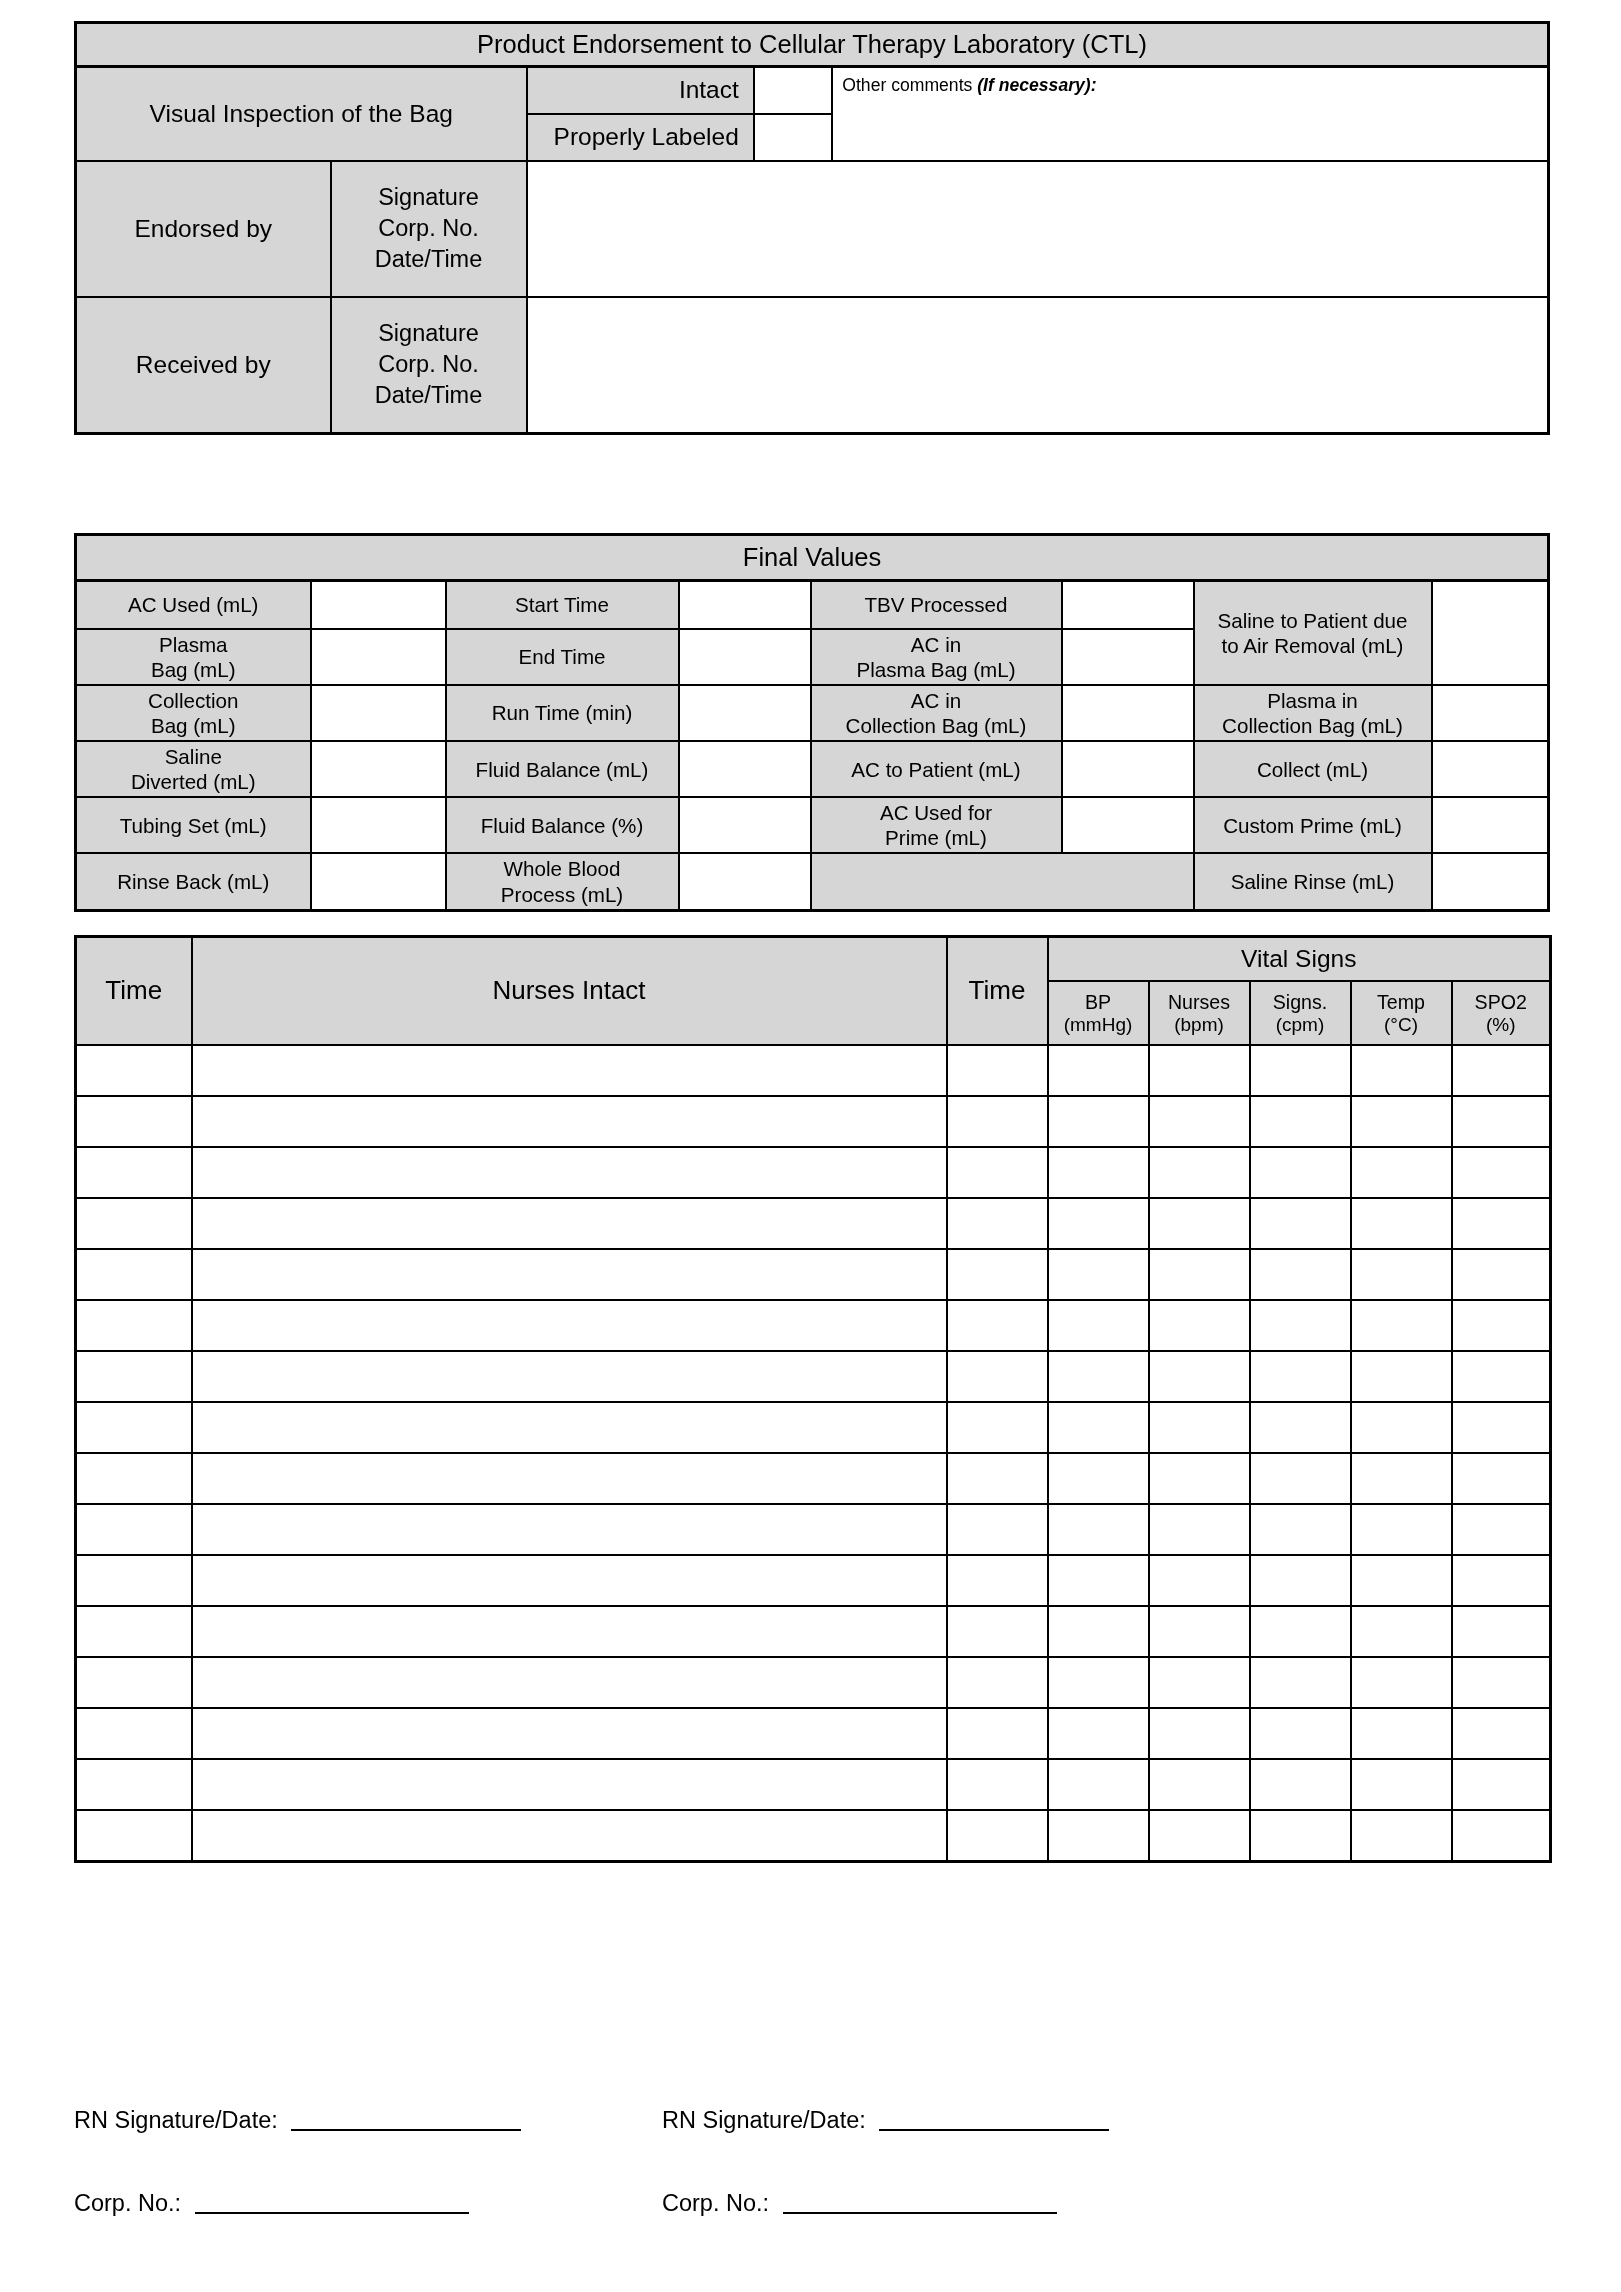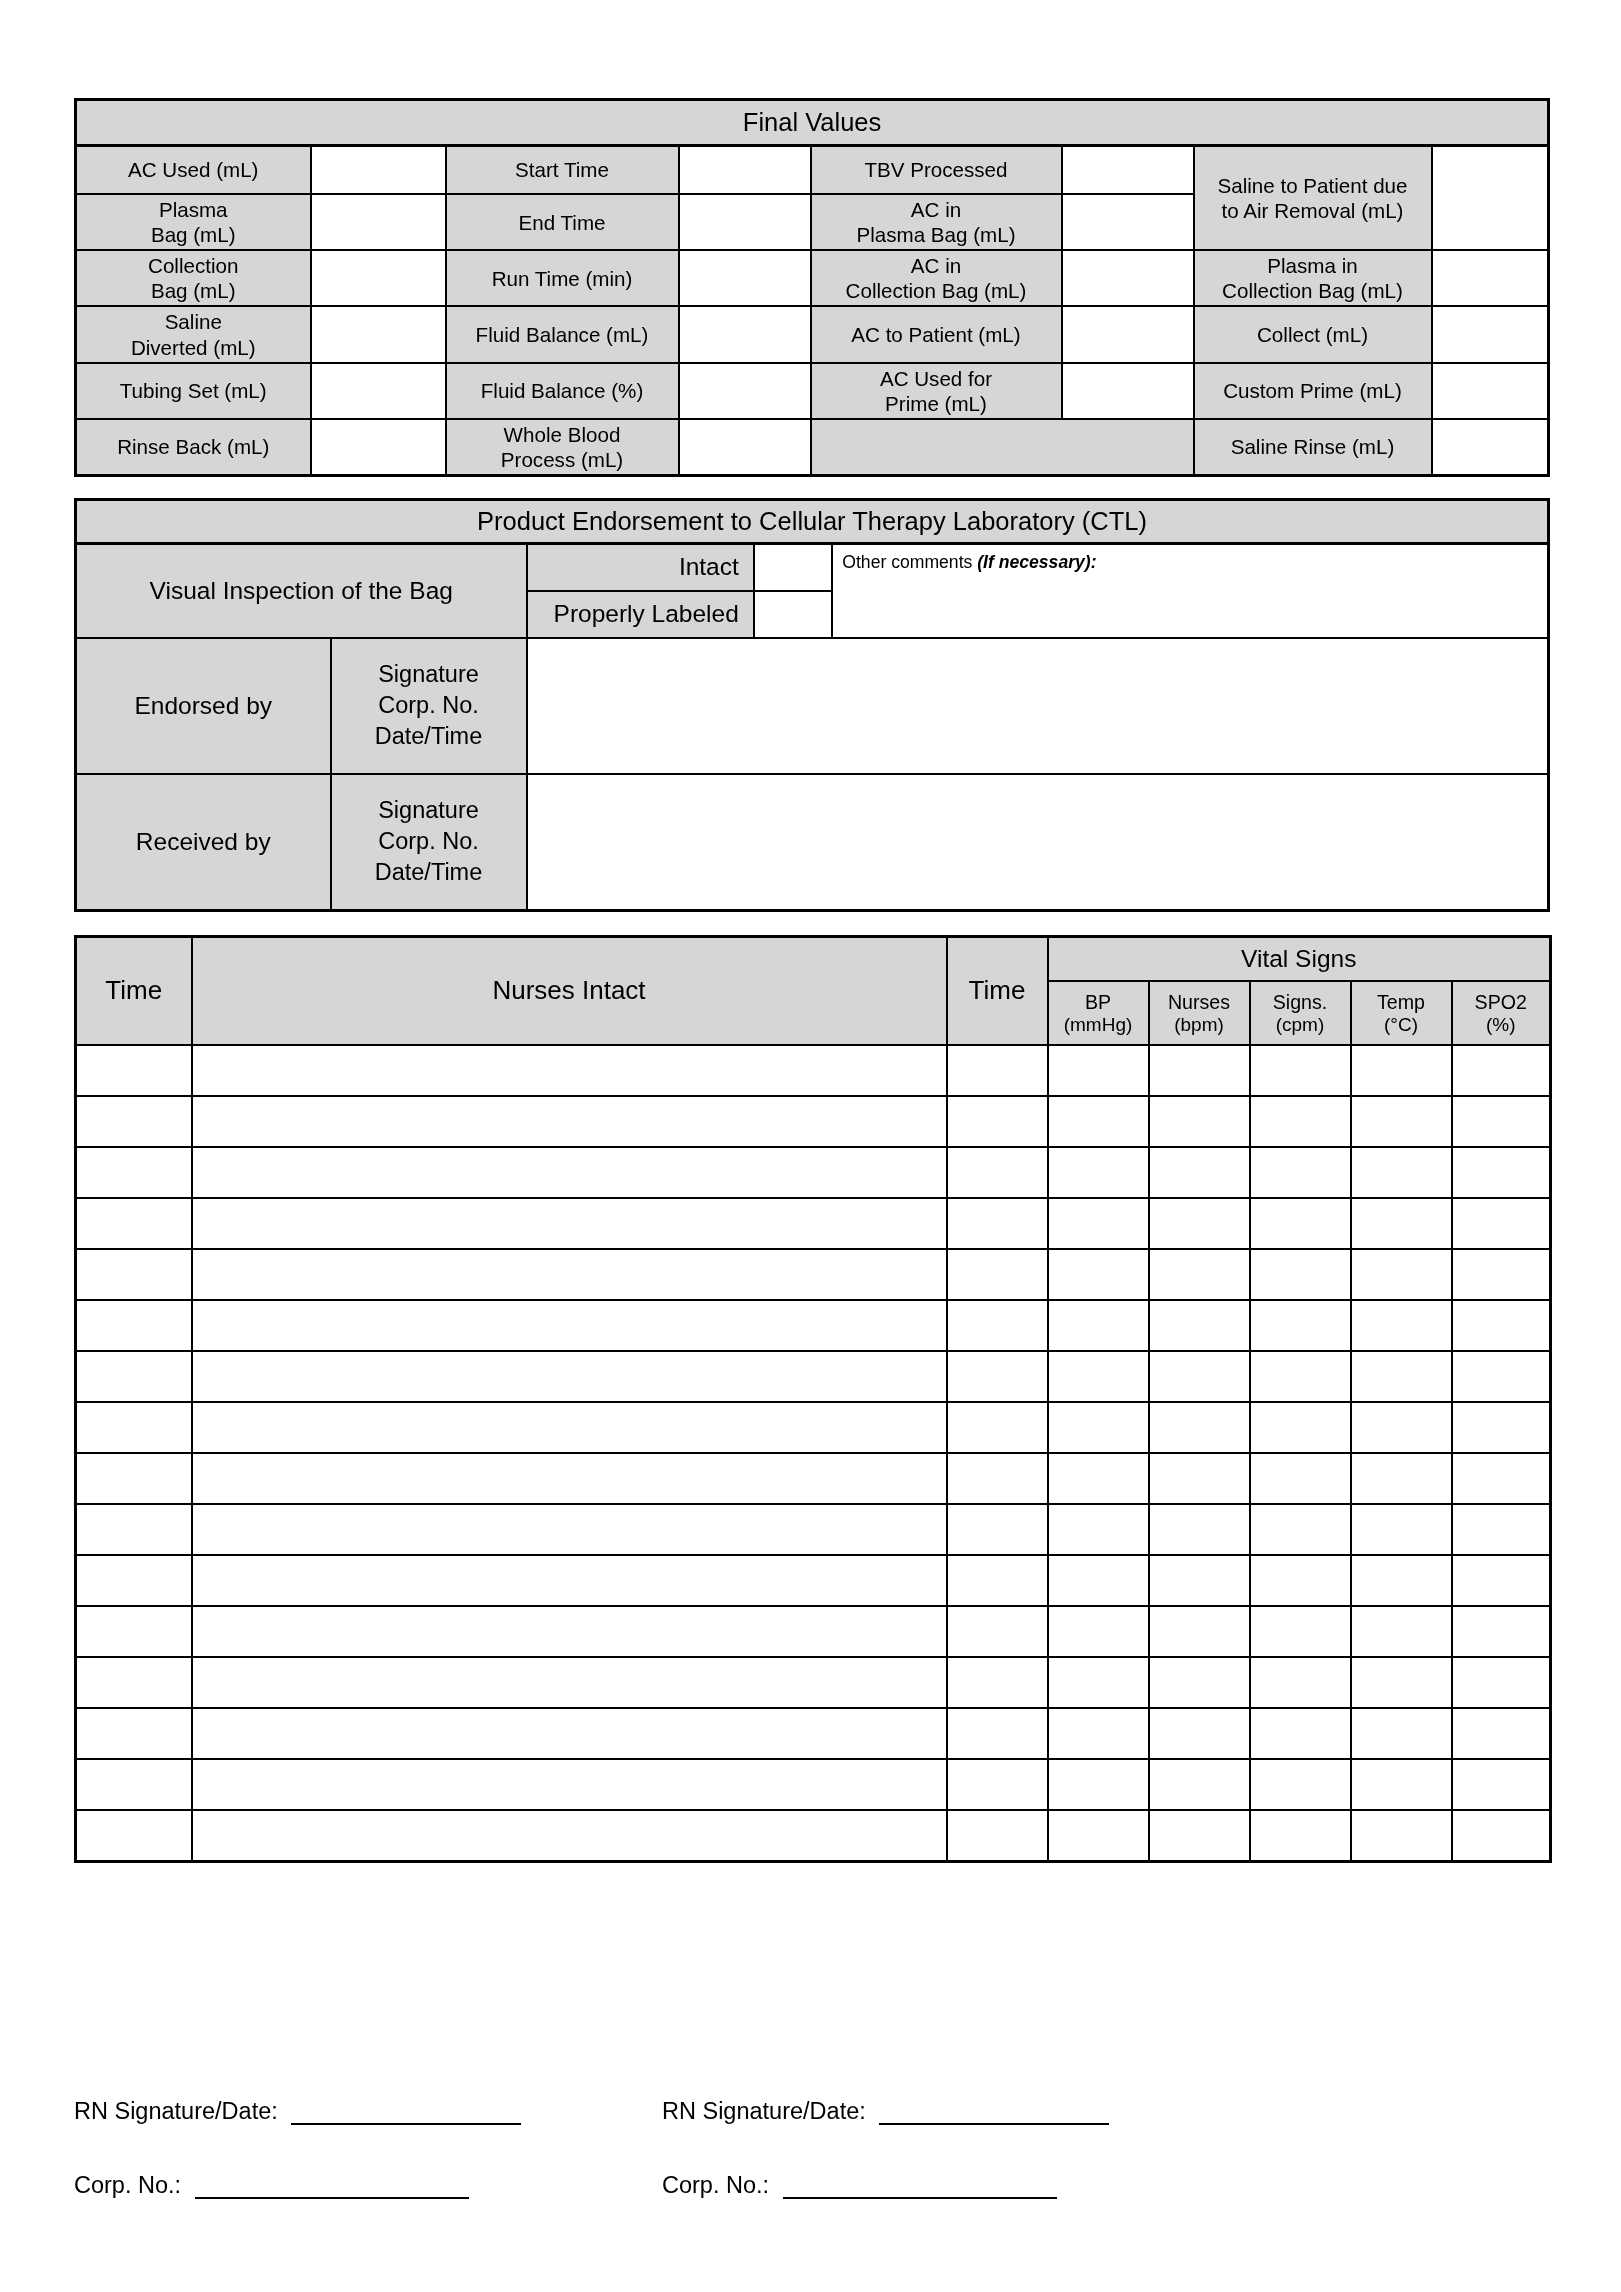--- a/index.html
+++ b/index.html
@@ -93,36 +93,79 @@
   #signature-footer {
     position: absolute;
     left: 74px;
     top: 2098px;
     width: 1474px;
     font-size: 23.5px;
   }
   #signature-footer .sig-row { display: flex; margin-bottom: 47px; }
   #signature-footer .sig-block {
     display: flex;
-    align-items: flex-end;
+    align-items: flex-start;
     width: 588px;
+    margin-top: 9px;
   }
   #signature-footer .sig-block .lbl { white-space: nowrap; }
   #signature-footer .sig-block .rule {
     border-bottom: 2px solid #000000;
     margin-left: 13.7px;
     height: 21.6px;
   }
   #signature-footer .rule-sig { width: 230px; }
   #signature-footer .rule-corp { width: 274px; }
 </style>
 </head>
 <body>
 
 <div class="page">
+
+  <table id="endorsement-table" class="outer">
+    <colgroup>
+      <col style="width:255px">
+        <col style="width:196px">
+      <col style="width:227px">
+        <col style="width:78px">
+      <col style="width:717px">
+    </colgroup>
+    <tbody>
+      <tr>
+        <td class="gray title-cell" colspan="5">Product Endorsement to Cellular Therapy Laboratory (CTL)</td>
+      </tr>
+
+      <tr>
+        <td class="gray vis-label" colspan="2" rowspan="2">Visual Inspection of the Bag</td>
+        <td class="gray opt-label">Intact</td>
+        <td class="val"></td>
+        <td class="comments-cell" rowspan="2">
+          <span>Other comments </span><span class="italic">(If necessary):</span>
+          <div></div>
+        </td>
+      </tr>
+
+      <tr>
+        <td class="gray opt-label">Properly Labeled</td>
+        <td class="val"></td>
+      </tr>
+
+      <tr>
+        <td class="gray sig-row-label">Endorsed by</td>
+        <td class="gray sig-detail">Signature<br>Corp. No.<br>Date/Time</td>
+        <td class="val" colspan="3"></td>
+      </tr>
+
+      <tr>
+        <td class="gray sig-row-label">Received by</td>
+        <td class="gray sig-detail">Signature<br>Corp. No.<br>Date/Time</td>
+        <td class="val" colspan="3"></td>
+      </tr>
+    </tbody>
+  </table>
 
   <table id="final-values-table" class="outer">
     <colgroup>
       <col style="width:235px">
         <col style="width:135px">
       <col style="width:233px">
         <col style="width:132px">
       <col style="width:251px">
         <col style="width:132px">
       <col style="width:238px">
@@ -187,62 +230,20 @@
       </tr>
 
       <tr>
         <td class="gray lbl">Rinse Back (mL)</td>
         <td class="val"></td>
         <td class="gray lbl">Whole Blood<br>Process (mL)</td>
         <td class="val"></td>
         <td class="gray lbl" colspan="2"></td>
         <td class="gray lbl">Saline Rinse (mL)</td>
         <td class="val"></td>
-      </tr>
-    </tbody>
-  </table>
-
-  <table id="endorsement-table" class="outer">
-    <colgroup>
-      <col style="width:255px">
-        <col style="width:196px">
-      <col style="width:227px">
-        <col style="width:78px">
-      <col style="width:717px">
-    </colgroup>
-    <tbody>
-      <tr>
-        <td class="gray title-cell" colspan="5">Product Endorsement to Cellular Therapy Laboratory (CTL)</td>
-      </tr>
-
-      <tr>
-        <td class="gray vis-label" colspan="2" rowspan="2">Visual Inspection of the Bag</td>
-        <td class="gray opt-label">Intact</td>
-        <td class="val"></td>
-        <td class="comments-cell" rowspan="2">
-          <span>Other comments </span><span class="italic">(If necessary):</span>
-          <div></div>
-        </td>
-      </tr>
-
-      <tr>
-        <td class="gray opt-label">Properly Labeled</td>
-        <td class="val"></td>
-      </tr>
-
-      <tr>
-        <td class="gray sig-row-label">Endorsed by</td>
-        <td class="gray sig-detail">Signature<br>Corp. No.<br>Date/Time</td>
-        <td class="val" colspan="3"></td>
-      </tr>
-
-      <tr>
-        <td class="gray sig-row-label">Received by</td>
-        <td class="gray sig-detail">Signature<br>Corp. No.<br>Date/Time</td>
-        <td class="val" colspan="3"></td>
       </tr>
     </tbody>
   </table>
 
   <table id="notes-table" class="outer">
     <colgroup>
       <col style="width:116px">
         <col style="width:755px">
       <col style="width:101px">
       <col style="width:101px">

